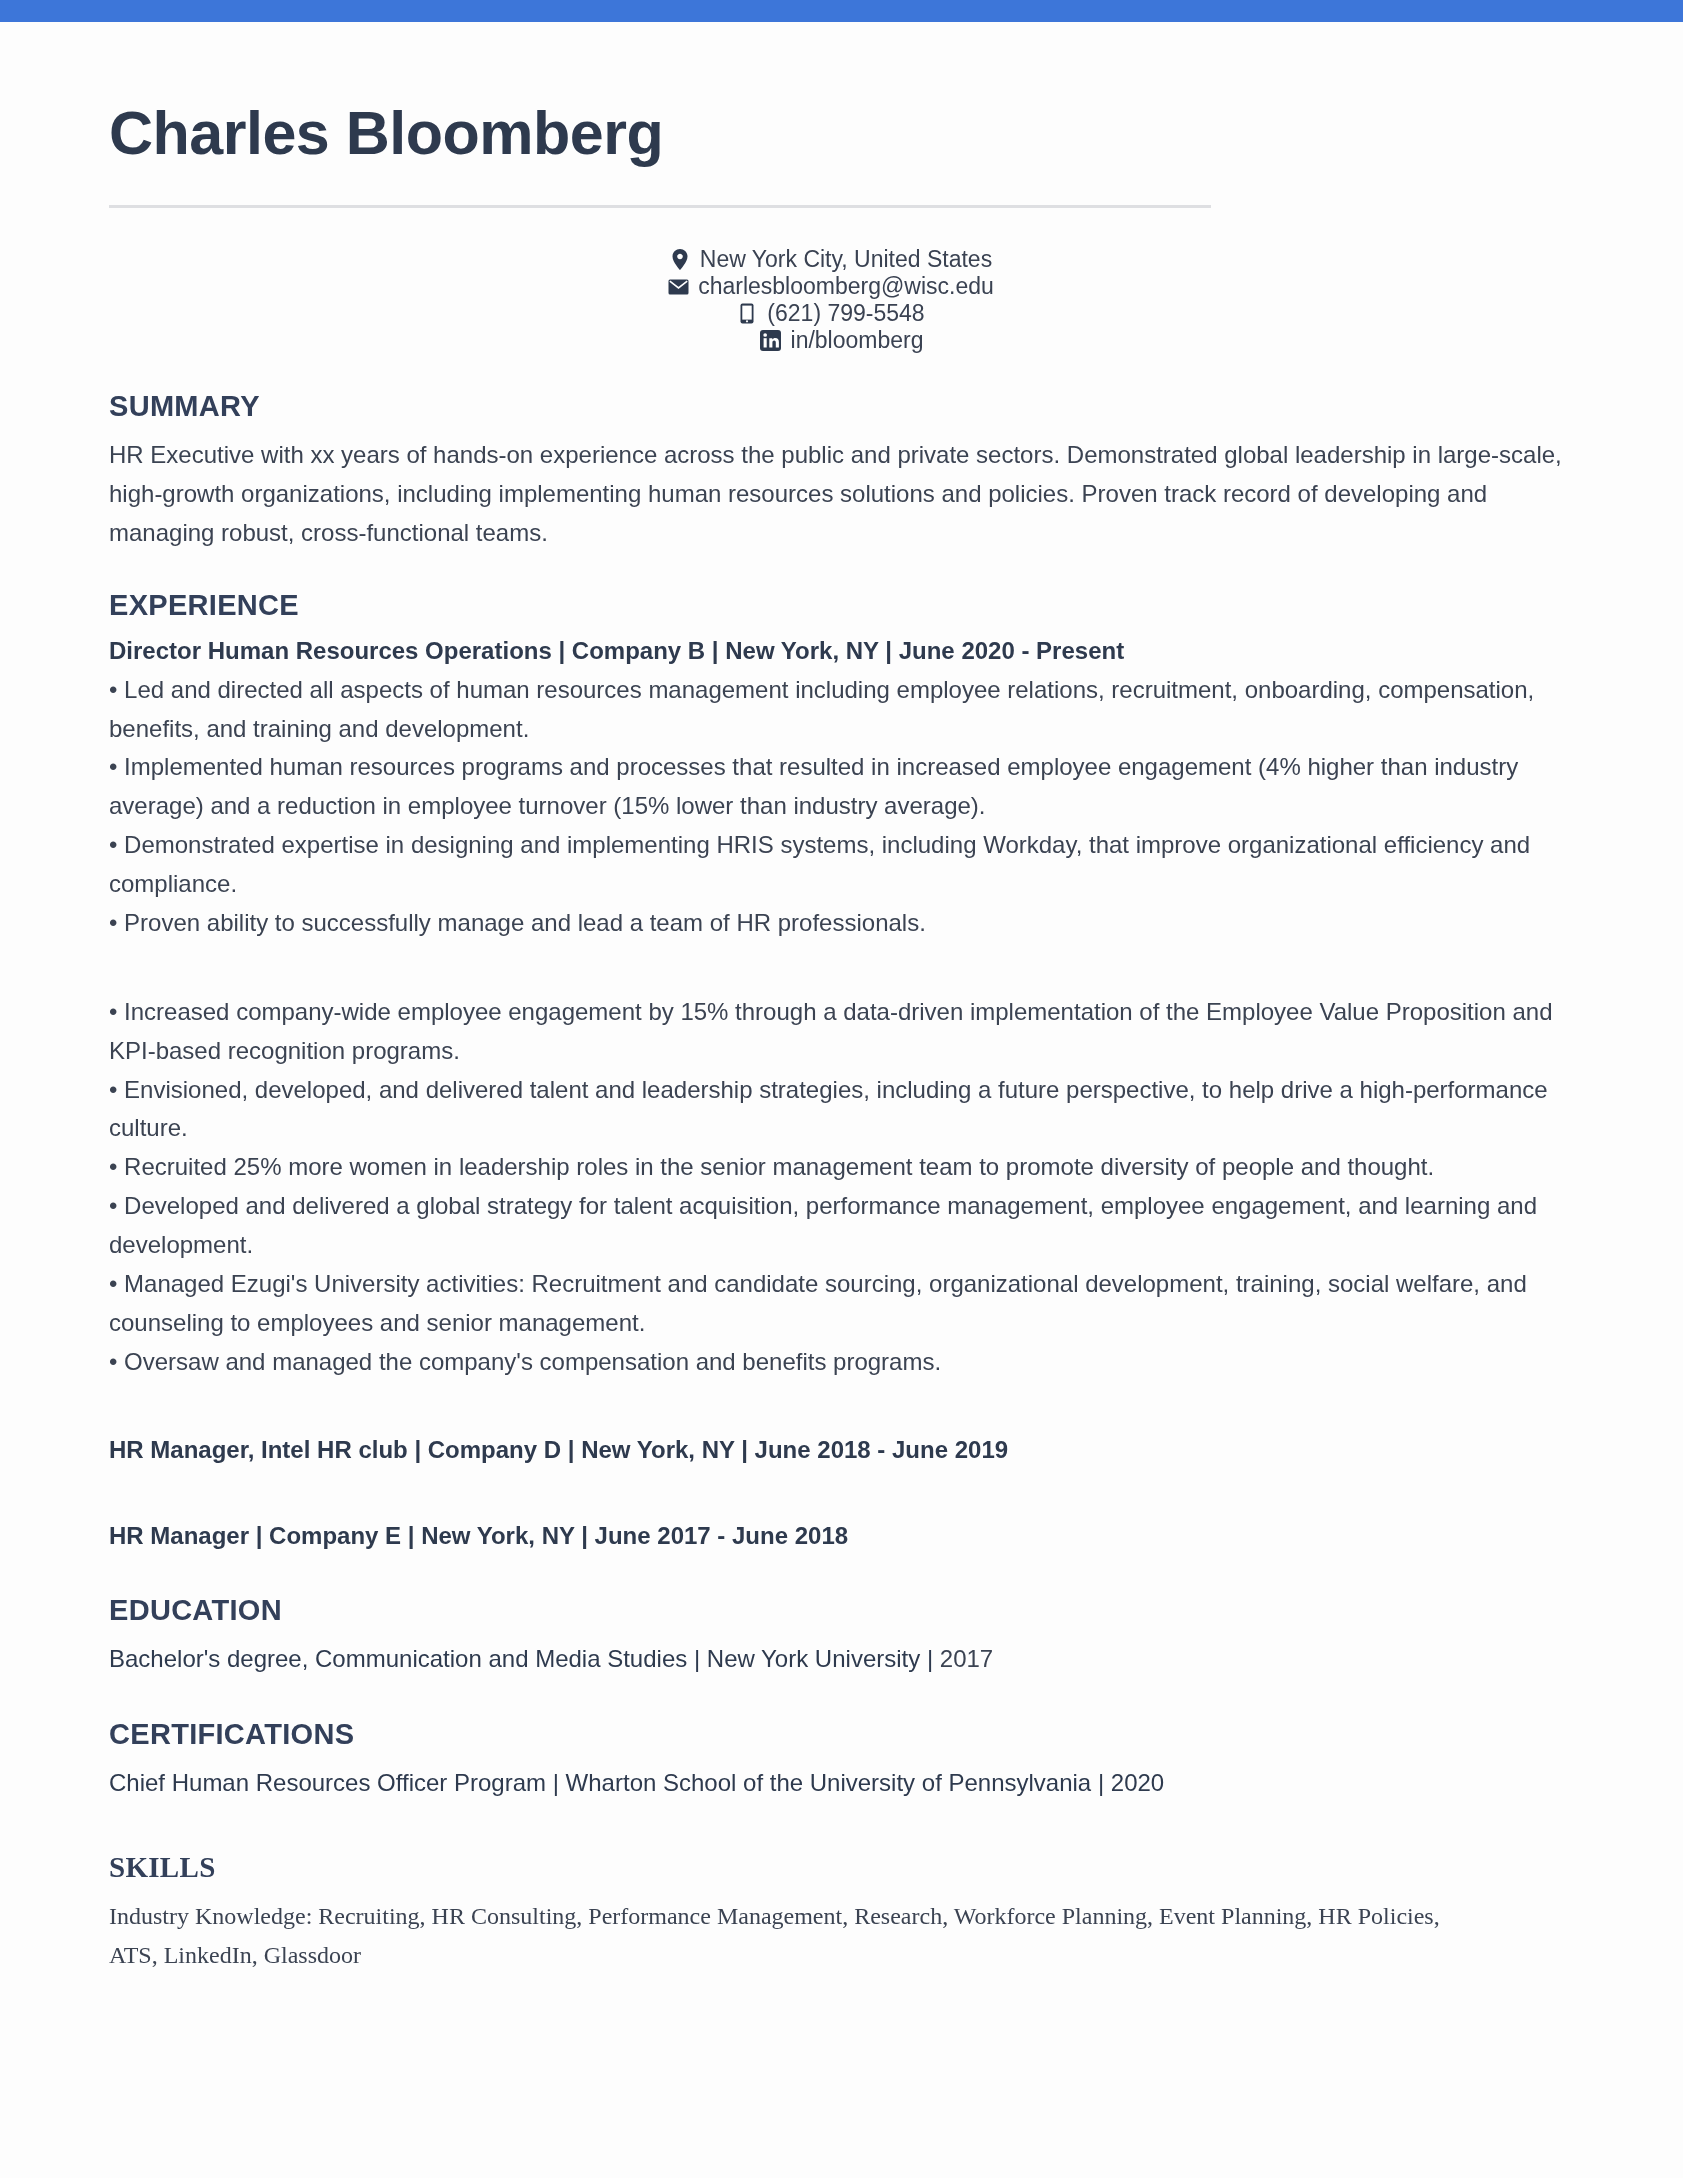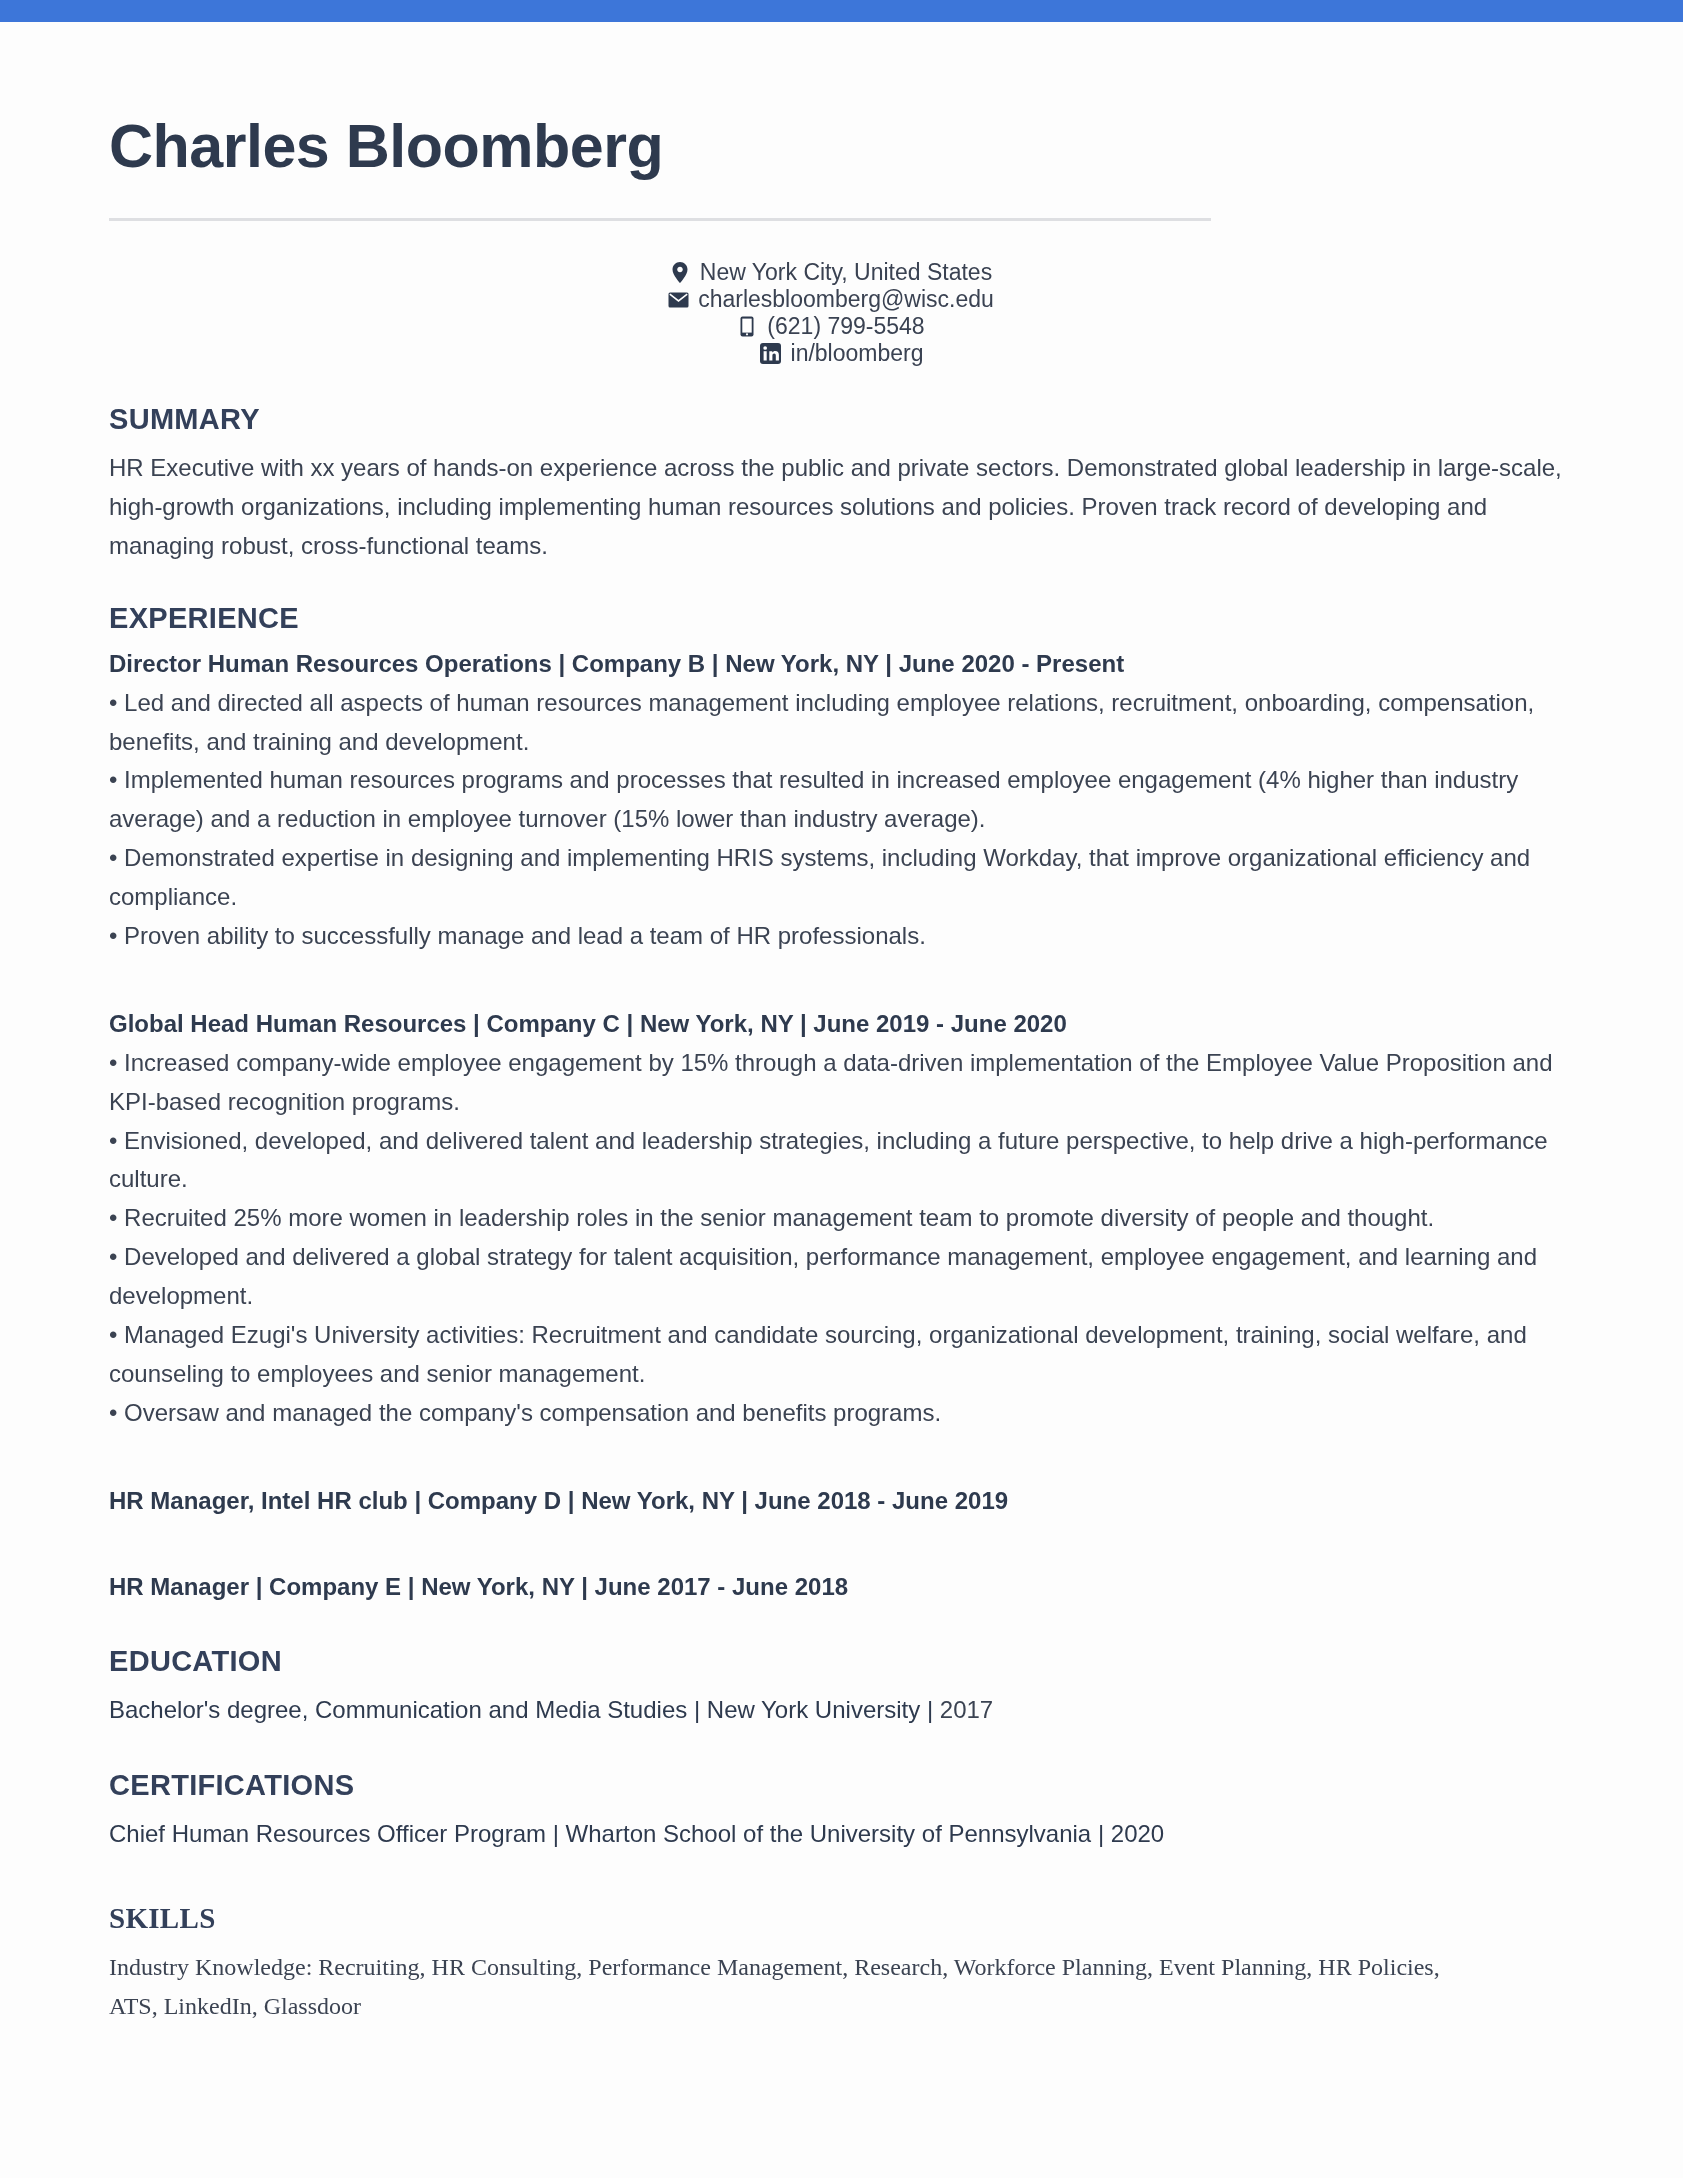--- a/index.html
+++ b/index.html
@@ -26,21 +26,21 @@
   #accent-bar {
     position: absolute;
     top: 0; left: 0;
     width: 1683px;
     height: 22px;
     background: #3d76d9;
   }
 
   #content {
     position: absolute;
-    top: 34px;
+    top: 21px;
     left: 0;
     width: 1683px;
     padding: 45px 109px 0 109px;
   }
 
   
   .name {
     font-size: 61px;
     font-weight: 700;
     letter-spacing: -0.5px;
@@ -206,21 +206,20 @@
         <div class="job-heading">Director Human Resources Operations | Company B | New York, NY | June 2020 - Present</div>
         <div class="bullet">• Led and directed all aspects of human resources management including employee relations, recruitment, onboarding, compensation, benefits, and training and development.</div>
         <div class="bullet">• Implemented human resources programs and processes that resulted in increased employee engagement (4% higher than industry average) and a reduction in employee turnover (15% lower than industry average).</div>
         <div class="bullet">• Demonstrated expertise in designing and implementing HRIS systems, including Workday, that improve organizational efficiency and compliance.</div>
         <div class="bullet">• Proven ability to successfully manage and lead a team of HR professionals.</div>
       </div>
 
       <div class="spacer-lg"></div>
 
       <div class="job">
-        <div class="job-heading">Global Head Human Resources | Company C | New York, NY | June 2019 - June 2020</div>
         <div class="bullet">• Increased company-wide employee engagement by 15% through a data-driven implementation of the Employee Value Proposition and KPI-based recognition programs.</div>
         <div class="bullet">• Envisioned, developed, and delivered talent and leadership strategies, including a future perspective, to help drive a high-performance culture.</div>
         <div class="bullet">• Recruited 25% more women in leadership roles in the senior management team to promote diversity of people and thought.</div>
         <div class="bullet">• Developed and delivered a global strategy for talent acquisition, performance management, employee engagement, and learning and development.</div>
         <div class="bullet">• Managed Ezugi's University activities: Recruitment and candidate sourcing, organizational development, training, social welfare, and counseling to employees and senior management.</div>
         <div class="bullet">• Oversaw and managed the company's compensation and benefits programs.</div>
       </div>
 
       <div class="spacer-lg"></div>
 

